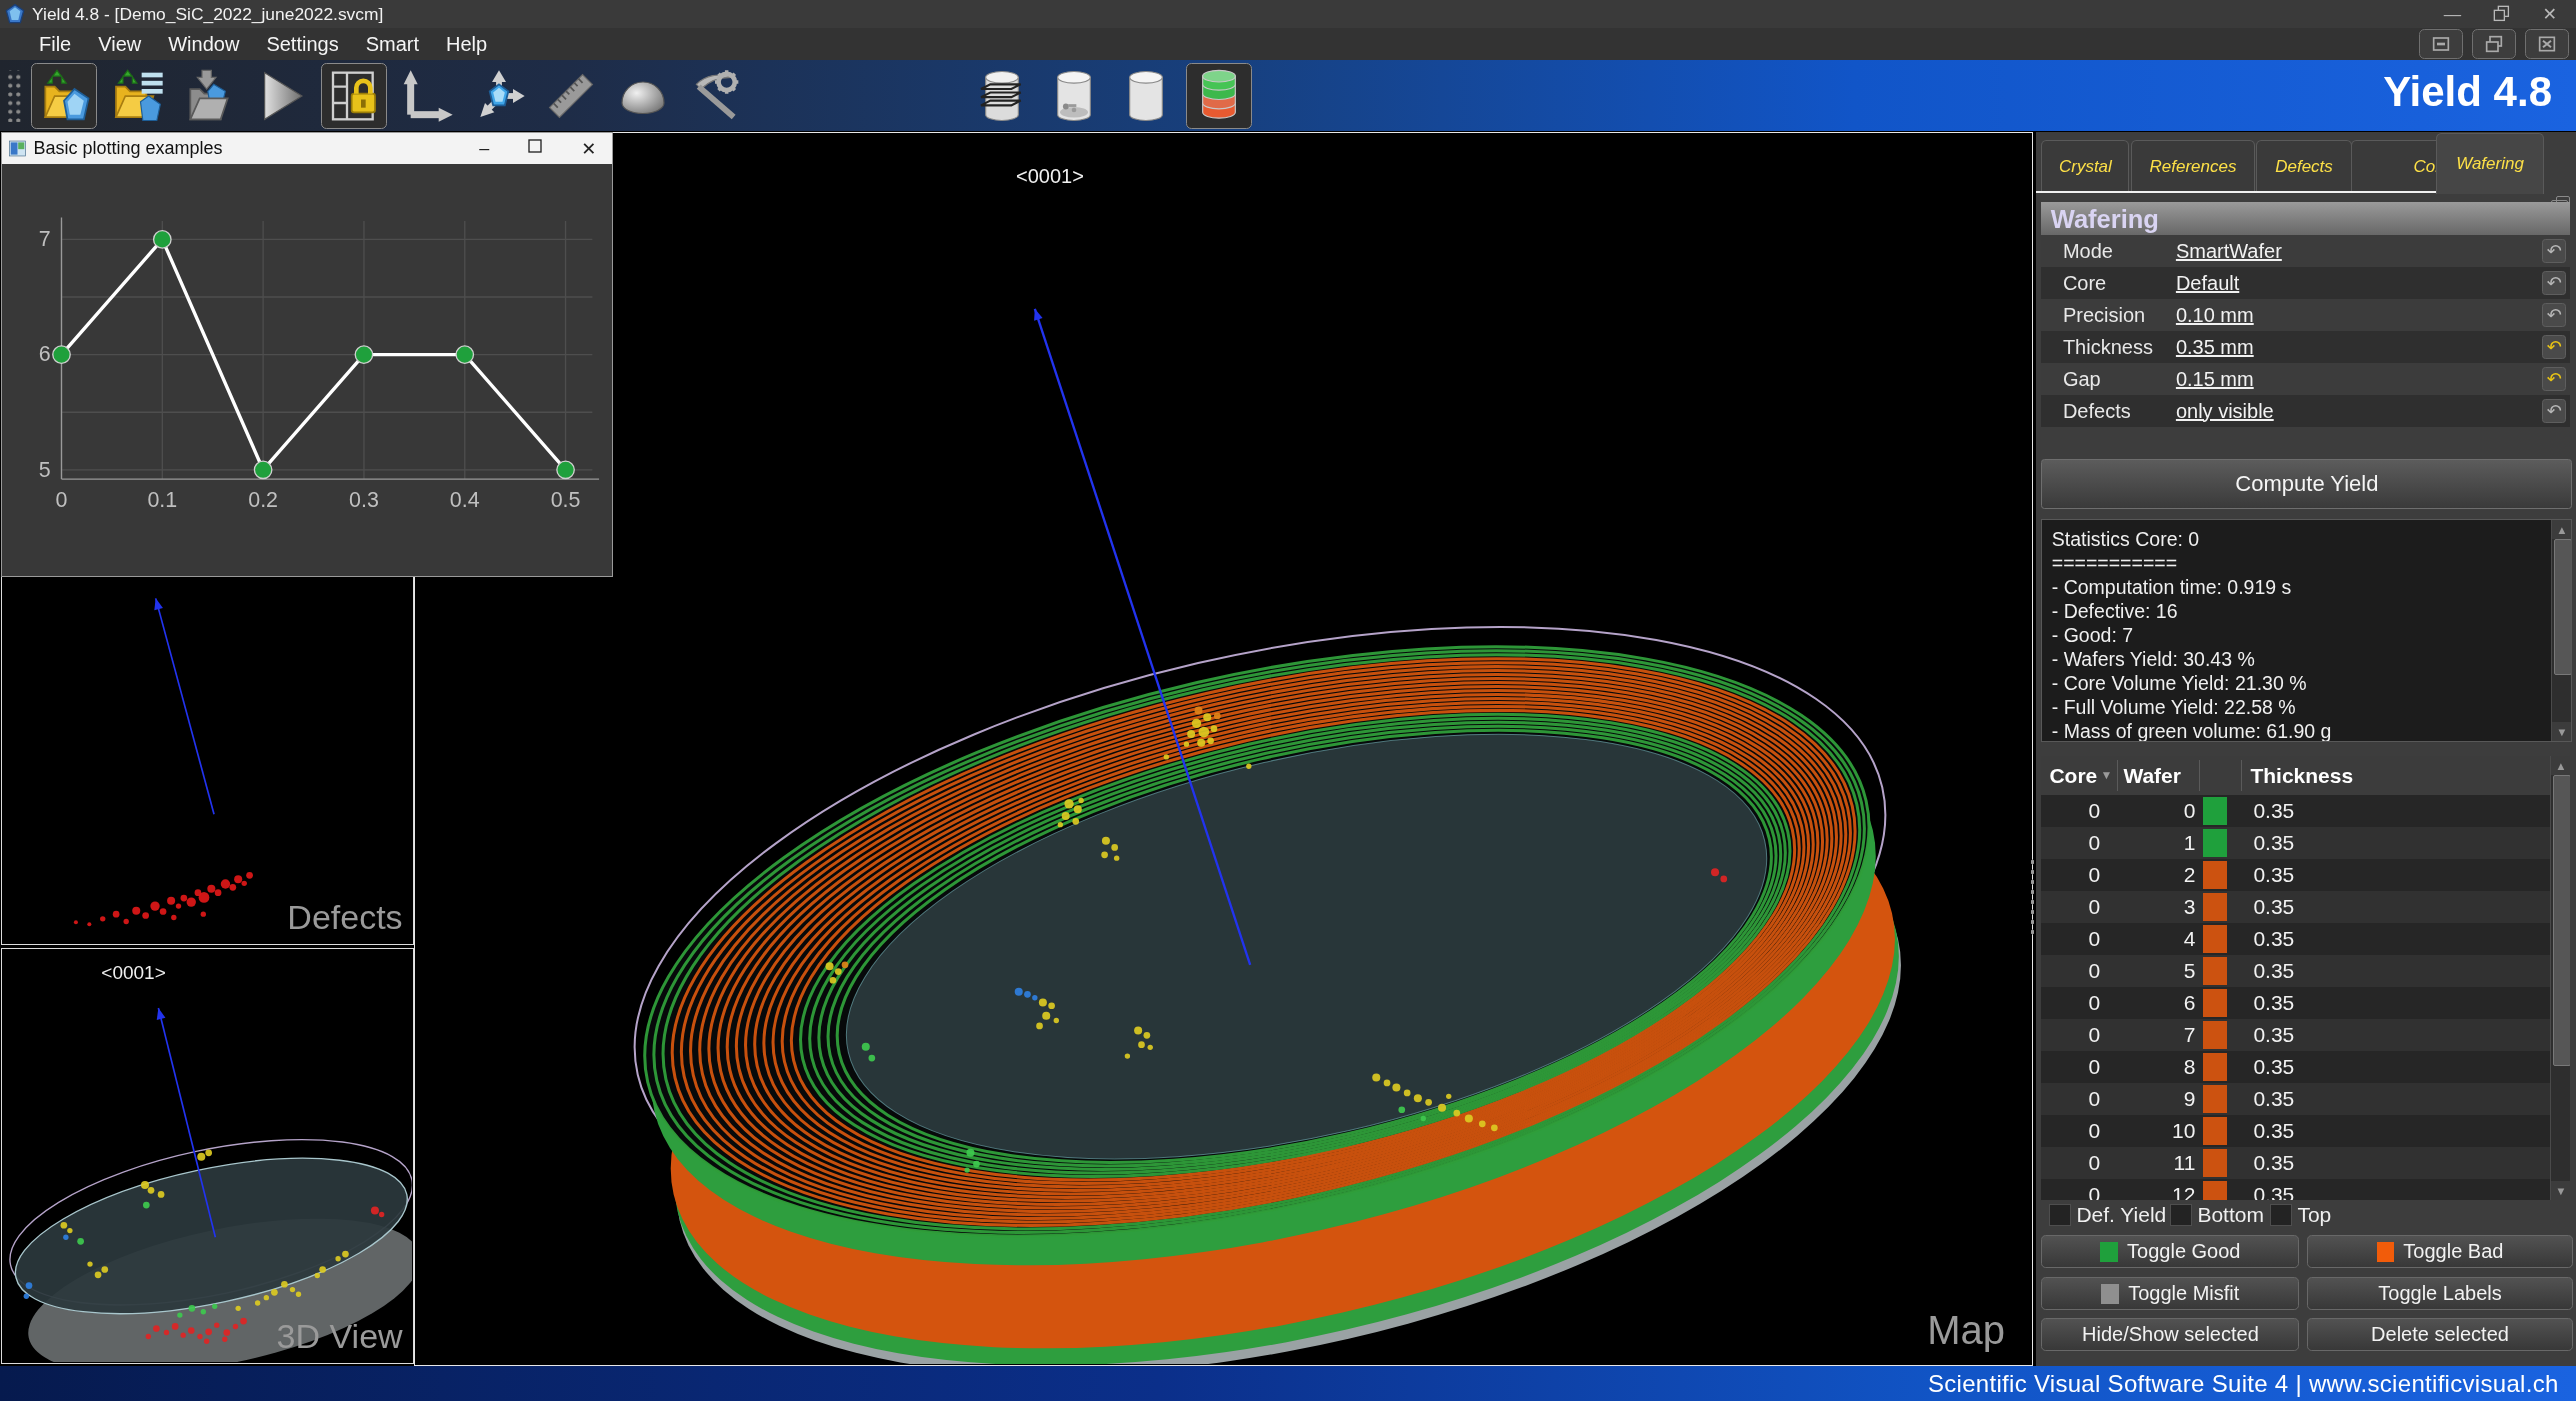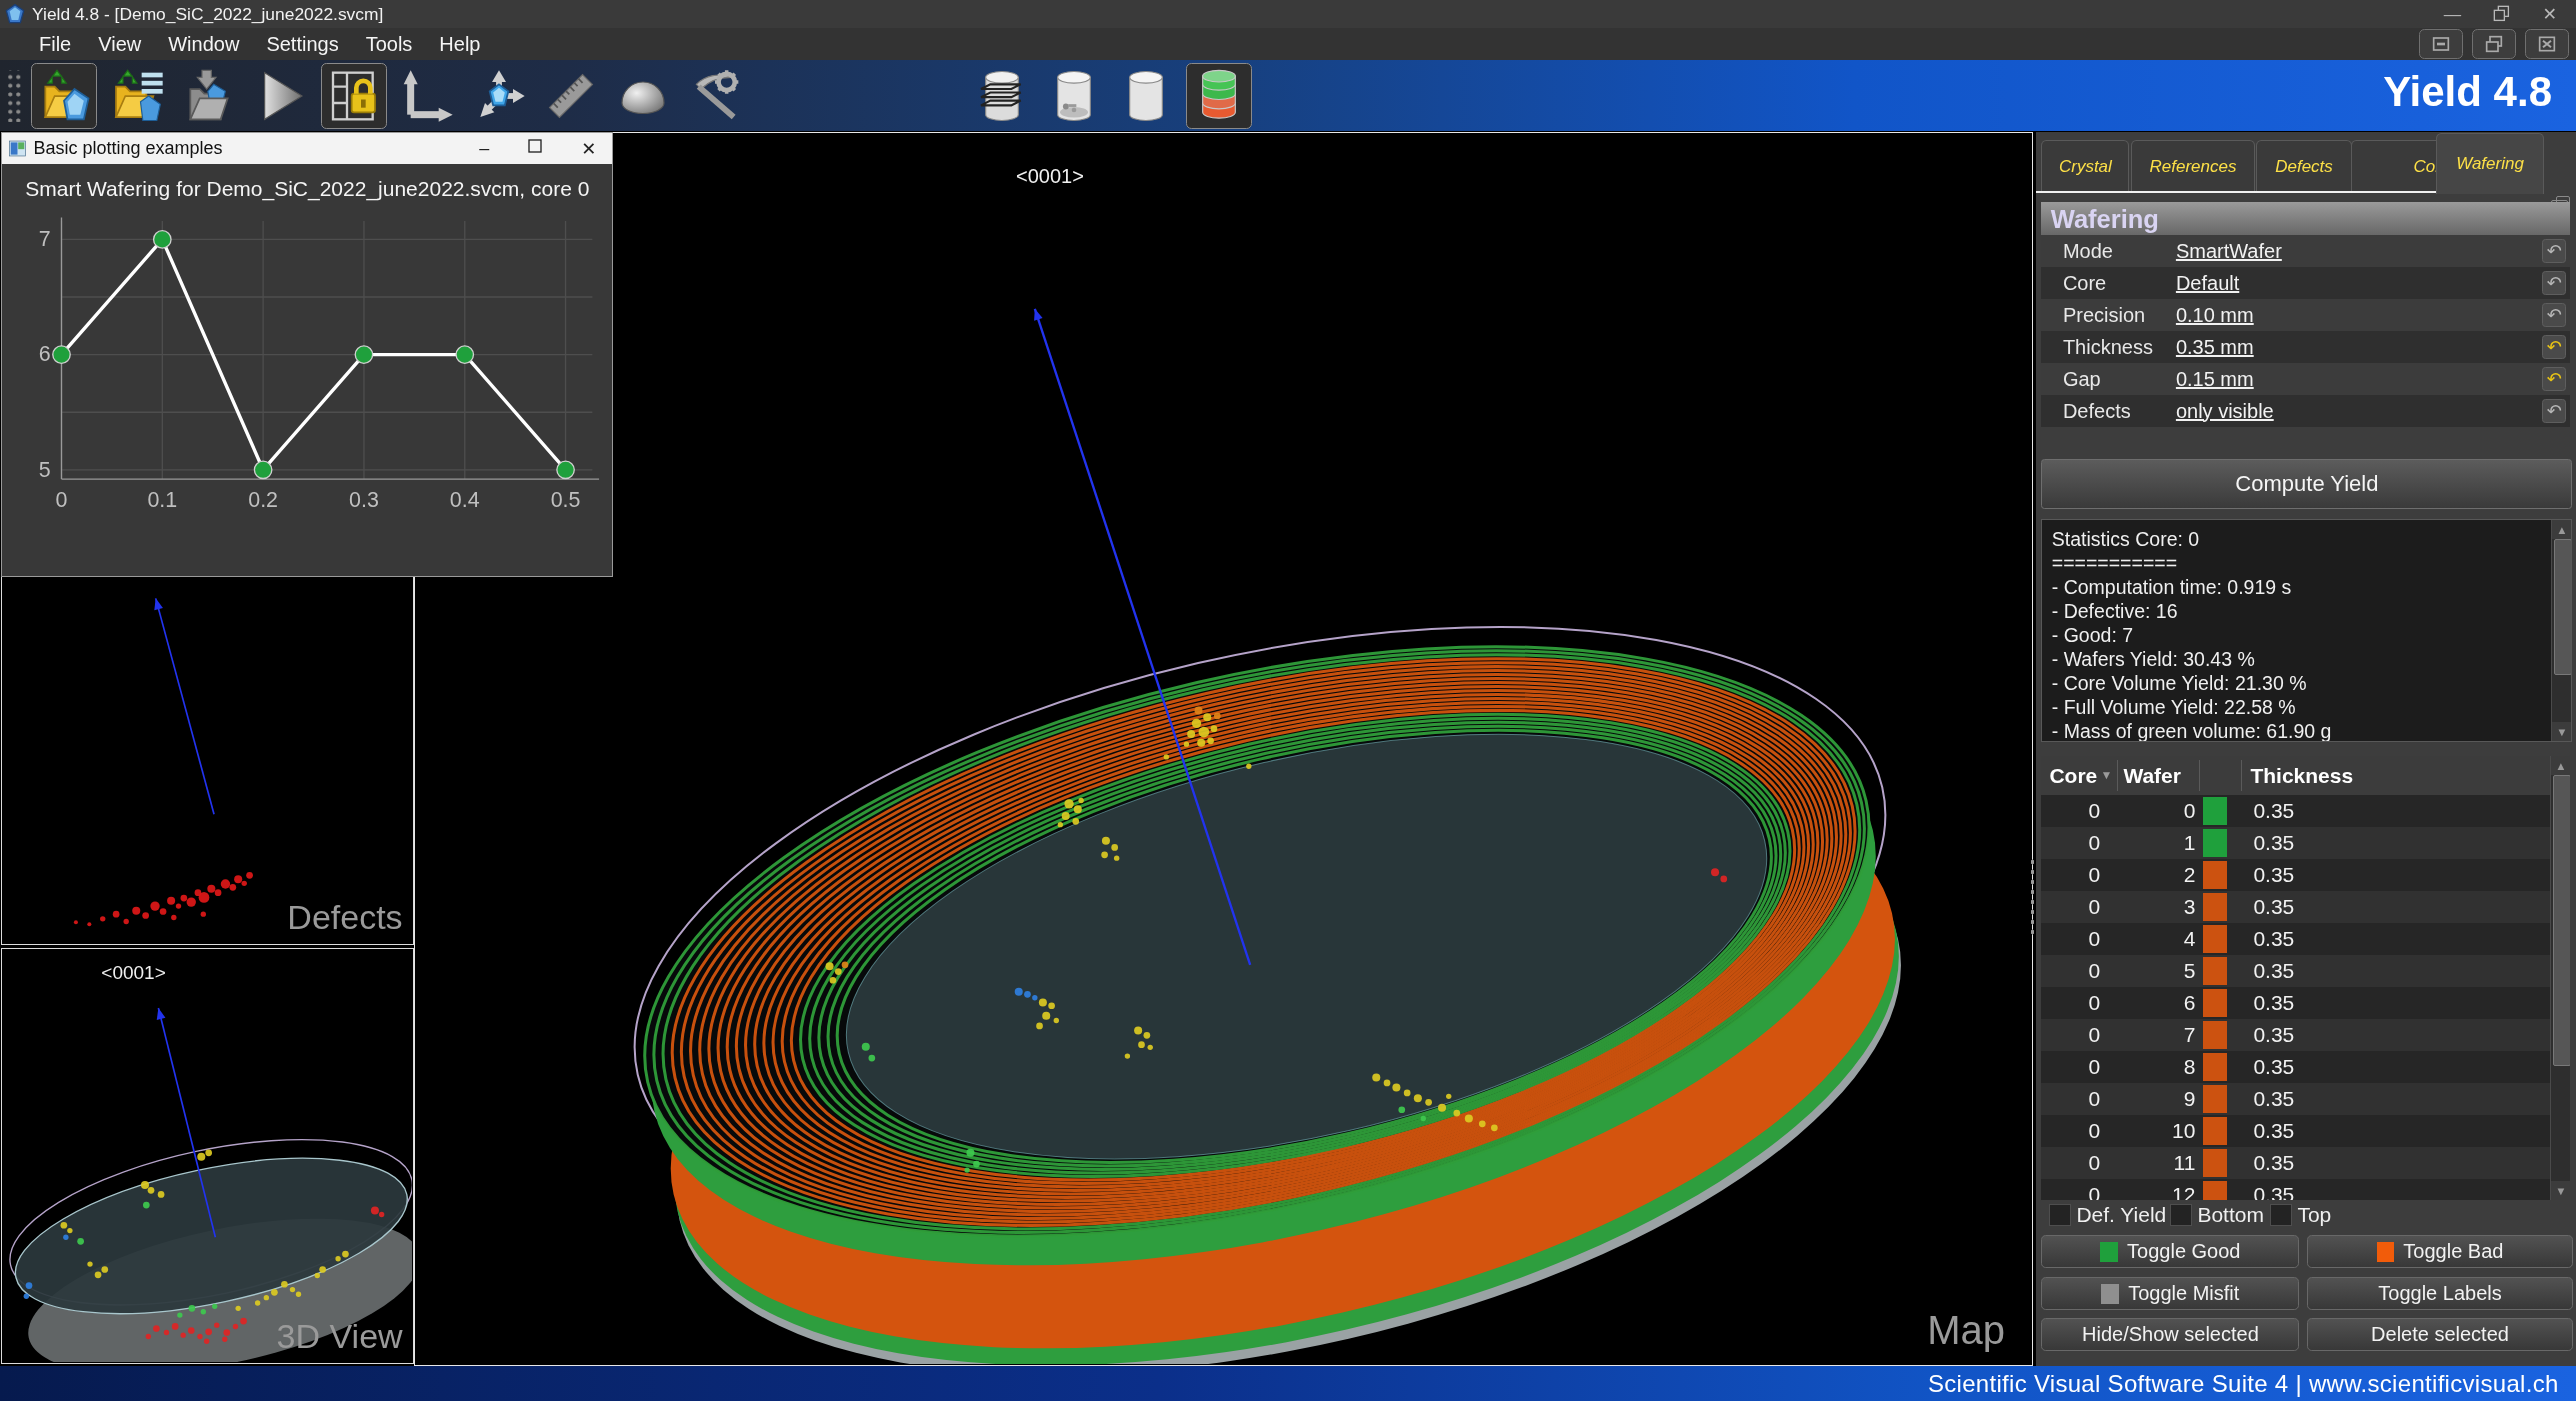--- a/index.html
+++ b/index.html
@@ -143,21 +143,21 @@
       <span>✕</span>
     </div>
   </div>
 
   <div id="menubar" class="abs">
     <div id="menu-items">
         <div class="menu-item">File</div>
         <div class="menu-item">View</div>
         <div class="menu-item">Window</div>
         <div class="menu-item">Settings</div>
-        <div class="menu-item">Tools</div>
+        <div class="menu-item">Smart</div>
         <div class="menu-item">Help</div>
       </div>
     <div class="mdi-controls">
       <span class="mdi-btn">
           <svg width="20" height="20" viewBox="0 0 30 30">
             <rect x="4" y="6" width="22" height="18" fill="none" stroke="#aaa" stroke-width="2.5"></rect>
             <rect x="9" y="13" width="12" height="4" fill="#aaa"></rect>
           </svg>
         </span>
       <span class="mdi-btn">
@@ -425,21 +425,20 @@
         <div class="cw-controls">
           <span>–</span>
           <span>
             <svg width="16" height="16" viewBox="0 0 24 24">
                 <rect x="3" y="3" width="18" height="18" fill="none" stroke="#222" stroke-width="2"></rect>
               </svg>
           </span>
           <span>✕</span>
         </div>
       </div>
-      <div id="chart-title">Smart Wafering for Demo_SiC_2022_june2022.svcm, core 0</div>
       <svg id="chart-svg" width="611" height="368" viewBox="0 0 910 549">
           <line x1="88" y1="85" x2="88" y2="470" stroke="#4e4e4e" stroke-width="2"></line>
           <line x1="238.4" y1="85" x2="238.4" y2="470" stroke="#4e4e4e" stroke-width="2"></line>
           <line x1="388.8" y1="85" x2="388.8" y2="470" stroke="#4e4e4e" stroke-width="2"></line>
           <line x1="539.2" y1="85" x2="539.2" y2="470" stroke="#4e4e4e" stroke-width="2"></line>
           <line x1="689.6" y1="85" x2="689.6" y2="470" stroke="#4e4e4e" stroke-width="2"></line>
           <line x1="840" y1="85" x2="840" y2="470" stroke="#4e4e4e" stroke-width="2"></line>
           <line x1="88" y1="456.25" x2="880" y2="456.25" stroke="#4e4e4e" stroke-width="2"></line>
           <line x1="88" y1="370.3125" x2="880" y2="370.3125" stroke="#4e4e4e" stroke-width="2"></line>
           <line x1="88" y1="284.375" x2="880" y2="284.375" stroke="#4e4e4e" stroke-width="2"></line>

